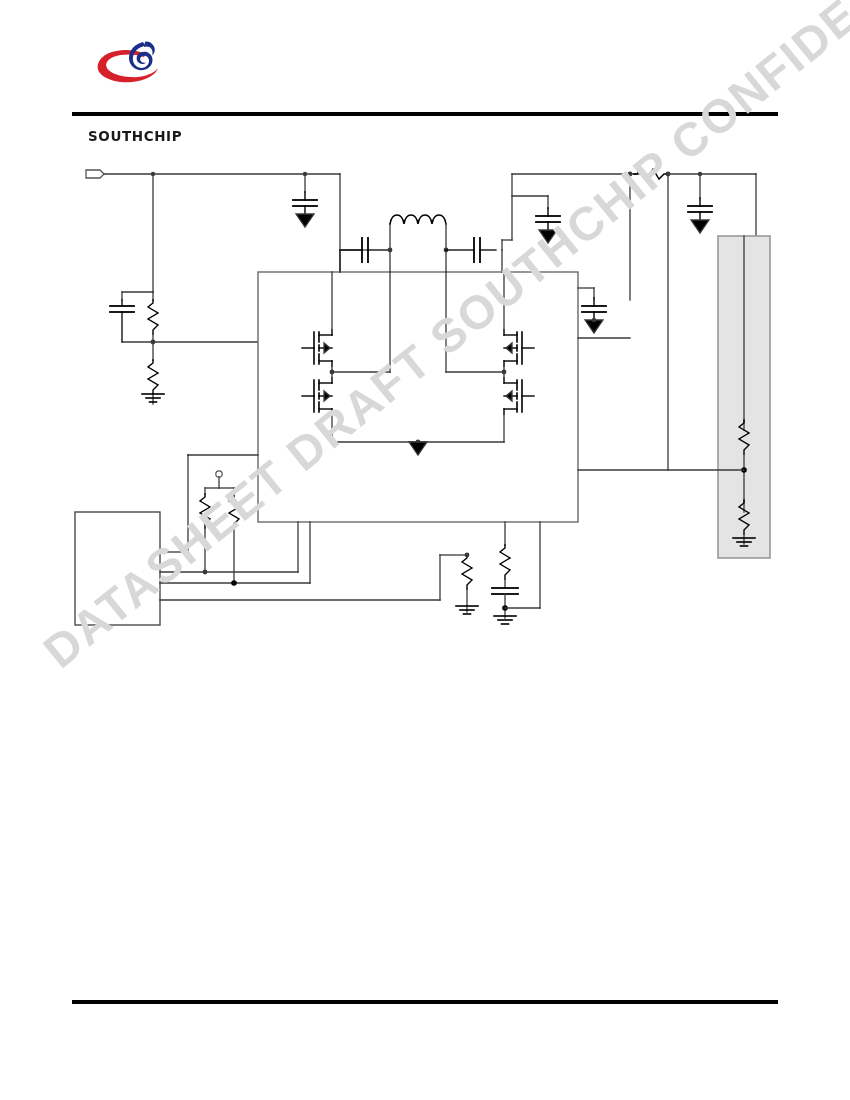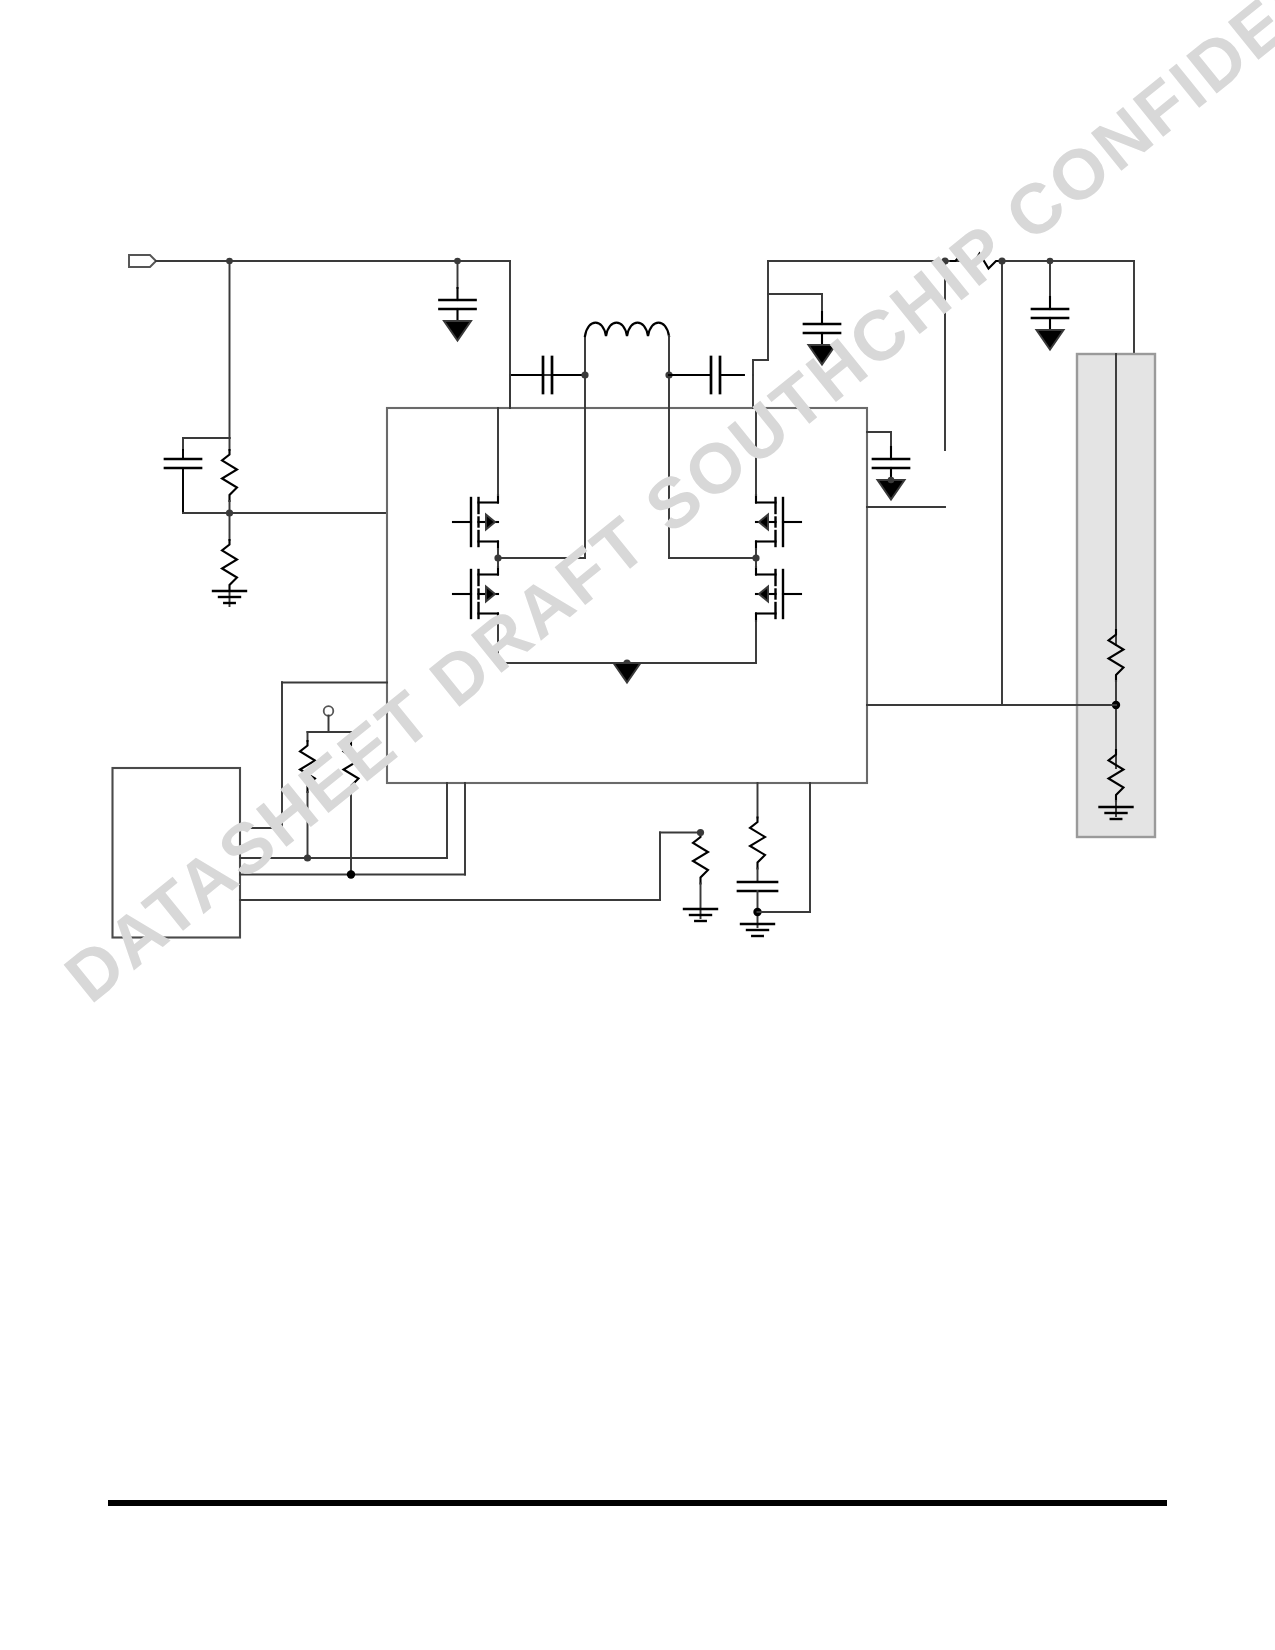--- a/index.html
+++ b/index.html
@@ -48,20 +48,41 @@
     font-size:47px;font-weight:700;letter-spacing:2px;
     color:#d8d8d8;
     white-space:nowrap;
   }
 </style>
 </head>
 <body>
 
 <div class="page">
 
+  <div class="header">
+    <div class="logo-wrap">
+      <svg class="logo-mark" viewBox="0 0 96 48">
+
+        <path d="M58 14 C40 6, 14 10, 10 24 C6.5 36, 26 44, 44 42 C58 40.5, 68 35, 70 28
+                 C66 34, 54 38, 42 37 C27 36, 16 30, 18.5 23 C21 15.5, 40 11.5, 56 17 Z" fill="#d6202a"></path>
+
+        <path d="M55 2 C47 4, 41 10, 41 18 C41 26, 48 31, 55 30 C62 29, 66 23, 64 17
+                 C62.5 12.5, 57 10.5, 52.5 12.5 C48.5 14.3, 47.5 19, 50 22
+                 C52 24.4, 56 24.6, 58 22.4 C56 23.2, 53.5 22.6, 52.6 20.8
+                 C51.5 18.5, 53 16, 55.6 15.7 C59 15.3, 61.5 18.2, 61 21.6
+                 C60.2 26.4, 55.4 29, 51 27.6 C45.8 26, 43.6 20, 45.6 14.8
+                 C47.4 10, 52 6.6, 57.5 6 Z" fill="#1b2f8a"></path>
+        <path d="M57.5 1.5 C61 1.2, 64.5 3.2, 66 6.4 C67.6 9.9, 66.6 13.6, 64.2 15.2
+                 C65.2 11.8, 64 8.4, 61.2 7 C59.6 6.2, 57.6 6.2, 56 7
+                 C56.2 4.6, 56.7 2.6, 57.5 1.5 Z" fill="#1b2f8a"></path>
+      </svg>
+      <div class="logo-text">SOUTHCHIP</div>
+    </div>
+    <div class="header-rule"></div>
+  </div>
 
   <svg class="schematic" viewBox="0 0 850 1100">
     <defs>
       <g id="gnd-chassis">
 
         <path d="M-9,0 L9,0 L0,13 Z" fill="#000"></path>
       </g>
       <g id="gnd-earth">
         <line x1="-11" y1="0" x2="11" y2="0" stroke="#000" stroke-width="1.6"></line>
         <line x1="-7" y1="4" x2="7" y2="4" stroke="#000" stroke-width="1.6"></line>

